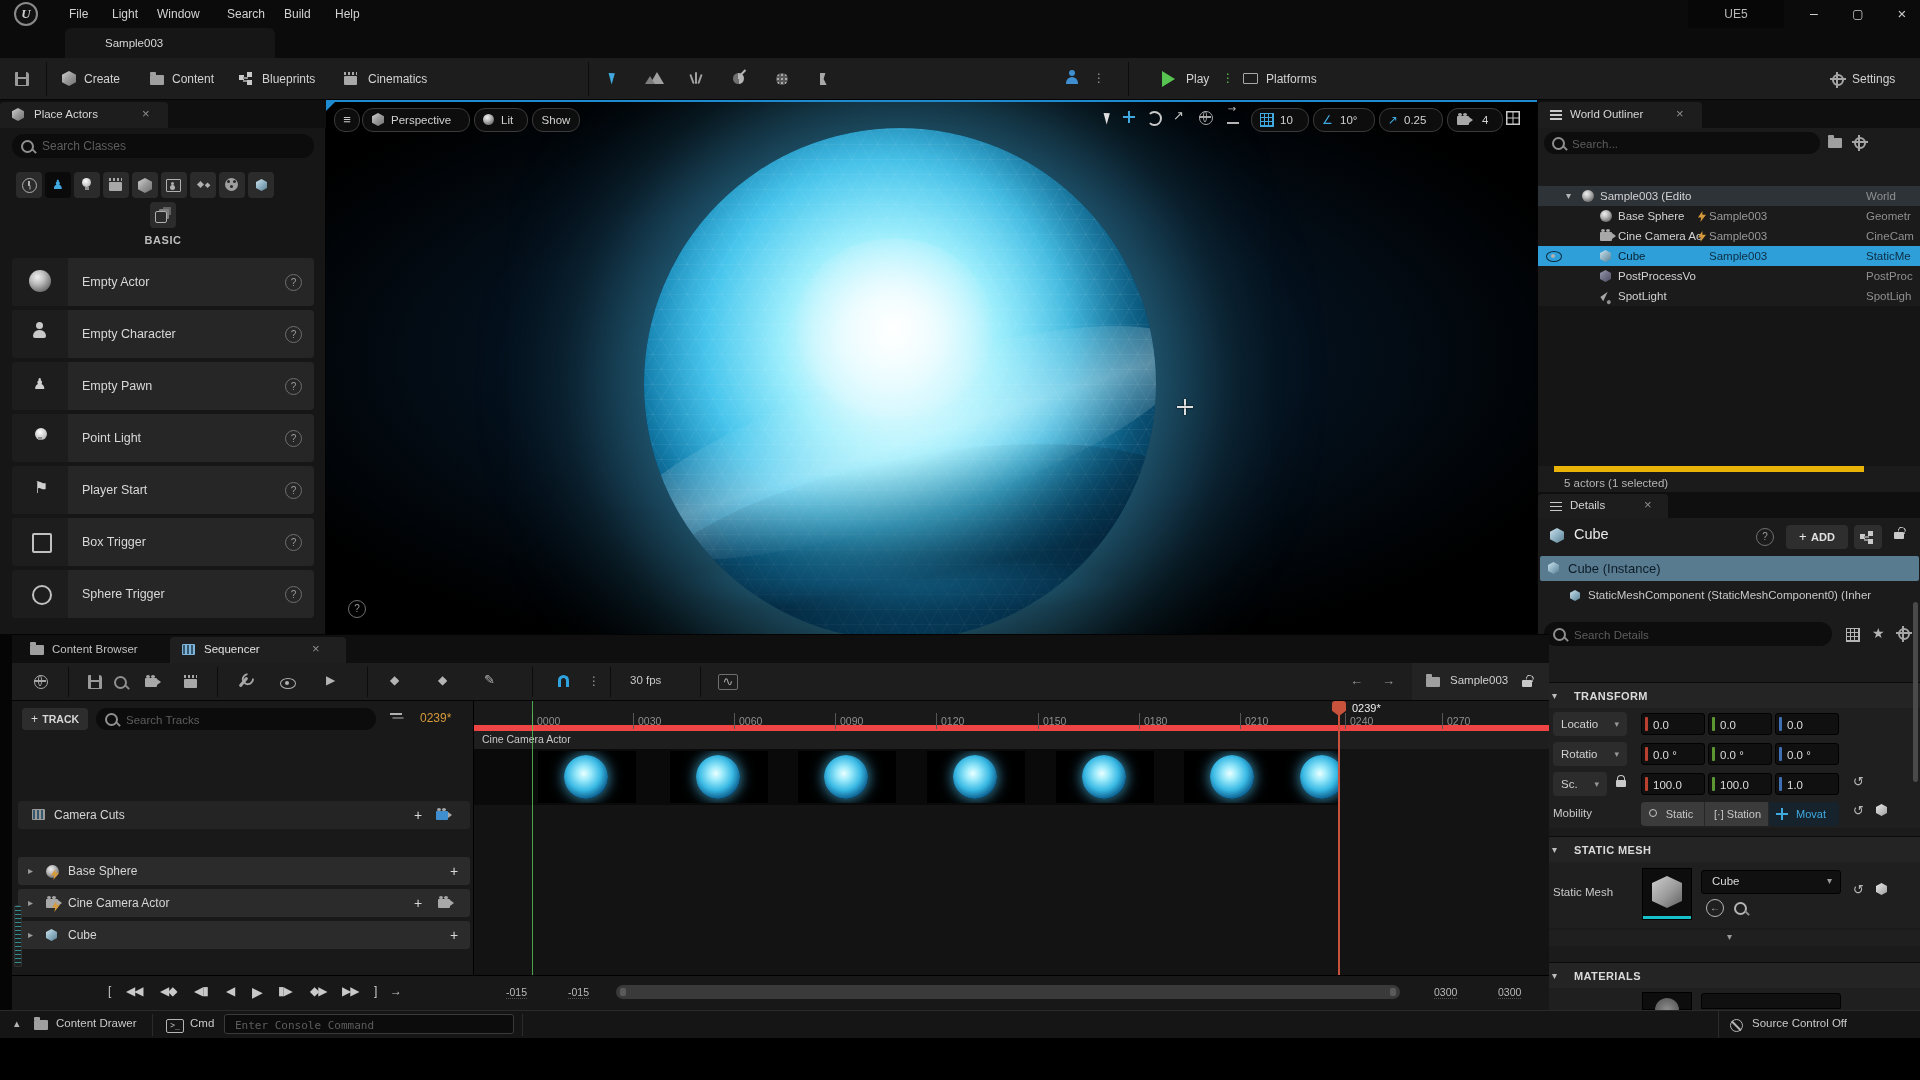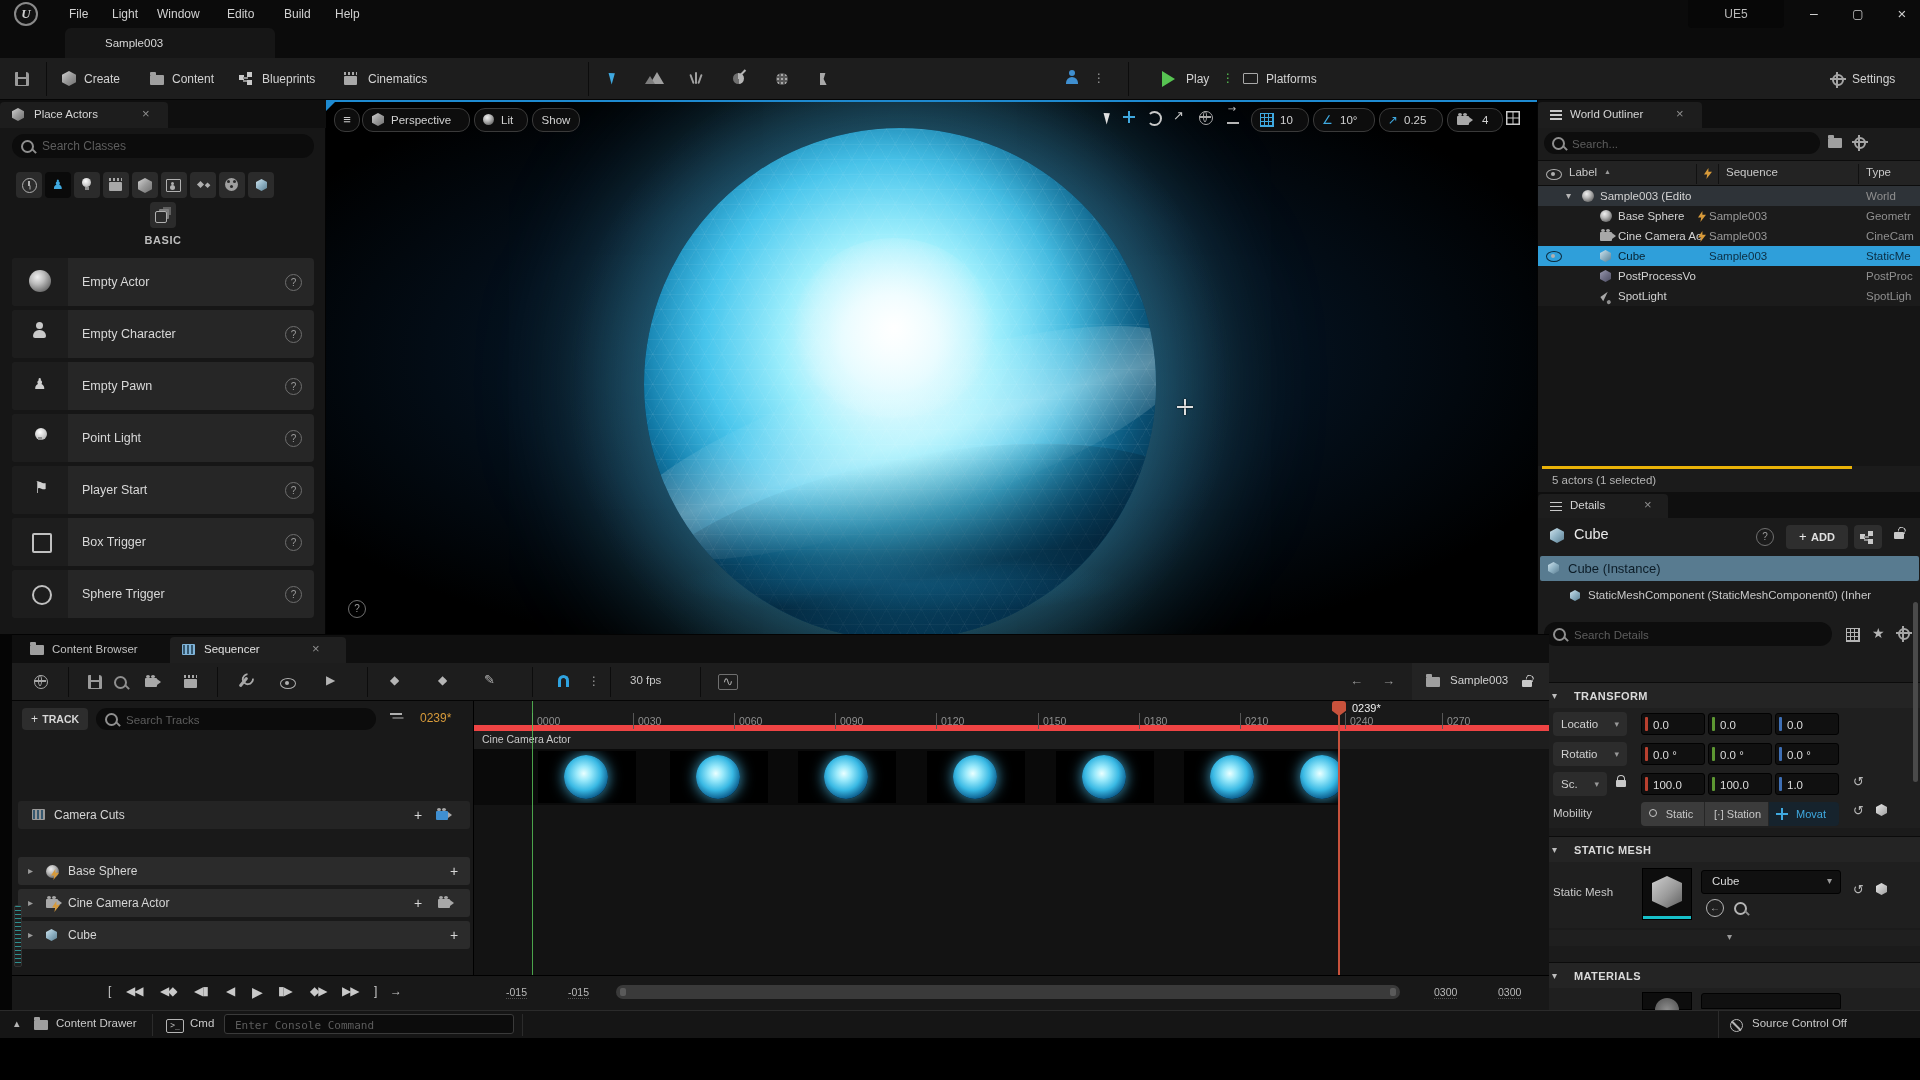--- a/index.html
+++ b/index.html
@@ -152,21 +152,21 @@
 
 <div id="root">
 
   <div class="ab" style="left:0;top:0;width:1920px;height:28px;background:#0b0b0b;">
     <div class="ab" style="left:14px;top:2px;width:24px;height:24px;border:2px solid #8a8a8a;border-radius:50%;box-sizing:border-box;background:#111;text-align:center;">
       <span style="font-family:'Liberation Serif',serif;font-style:italic;font-weight:bold;font-size:13px;color:#cfcfcf;line-height:20px;">U</span>
     </div>
     <div class="ab txt" style="left:69px;top:7px;font-size:12px;color:#d2d2d2;">File</div>
     <div class="ab txt" style="left:112px;top:7px;font-size:12px;color:#d2d2d2;">Light</div>
     <div class="ab txt" style="left:157px;top:7px;font-size:12px;color:#d2d2d2;">Window</div>
-    <div class="ab txt" style="left:227px;top:7px;font-size:12px;color:#d2d2d2;">Edito</div>
+    <div class="ab txt" style="left:227px;top:7px;font-size:12px;color:#d2d2d2;">Search</div>
     <div class="ab txt" style="left:284px;top:7px;font-size:12px;color:#d2d2d2;">Build</div>
     <div class="ab txt" style="left:335px;top:7px;font-size:12px;color:#d2d2d2;">Help</div>
     <div class="ab" style="left:1688px;top:0;width:96px;height:28px;background:#070707;border-radius:0 0 4px 4px;text-align:center;">
       <span style="font-size:12px;color:#b9b9b9;line-height:28px;">UE5</span>
     </div>
     <div class="ab" style="left:1800px;top:4px;width:28px;height:20px;text-align:center;color:#cfcfcf;font-size:14px;line-height:18px;">–</div>
     <div class="ab" style="left:1844px;top:4px;width:28px;height:20px;text-align:center;color:#cfcfcf;font-size:12px;line-height:20px;">▢</div>
     <div class="ab" style="left:1888px;top:4px;width:28px;height:20px;text-align:center;color:#cfcfcf;font-size:15px;line-height:19px;">×</div>
   </div>
 
@@ -375,31 +375,20 @@
         <span class="ab" style="left:138px;top:4px;color:#8f8f8f;font-size:13px;">×</span>
       </div>
     </div>
     <div class="ab" style="left:6px;top:32px;width:276px;height:22px;background:#0d0d0d;border-radius:11px;">
       <span class="i-mag" style="left:8px;top:5px;"></span>
       <input style="position: absolute; left: 26px; top: 2px; width: 240px; height: 17px; background: transparent; border: none; color: rgb(207, 207, 207); font-size: 11.5px; font-family: inherit;" placeholder="Search...">
     </div>
     <span class="i-folder" style="left:290px;top:38px;"></span>
     <span class="i-gear" style="left:316px;top:37px;"></span>
 
-    <div class="ab" style="left:0;top:60px;width:383px;height:26px;background:#232323;border-top:1px solid #0c0c0c;border-bottom:1px solid #0c0c0c;box-sizing:border-box;">
-      <span class="i-eye" style="left:8px;top:8px;"></span>
-      <span class="ab txt" style="left:31px;top:5px;font-size:11.5px;color:#c9c9c9;">Label</span>
-      <span class="ab" style="left:66px;top:7px;font-size:7px;color:#9a9a9a;">▲</span>
-      <div class="sep-v" style="left:158px;top:3px;height:20px;background:#111;"></div>
-      <span class="i-bolt" style="left:166px;top:7px;"></span>
-      <div class="sep-v" style="left:180px;top:3px;height:20px;background:#111;"></div>
-      <span class="ab txt" style="left:188px;top:5px;font-size:11.5px;color:#c9c9c9;">Sequence</span>
-      <div class="sep-v" style="left:320px;top:3px;height:20px;background:#111;"></div>
-      <span class="ab txt" style="left:328px;top:5px;font-size:11.5px;color:#c9c9c9;">Type</span>
-    </div>
 
     <div class="ab" style="left:0;top:86px;width:383px;height:20px;background:#2e3338;font-size:11.5px;line-height:20px;">
       <span class="ab" style="left:28px;top:0;color:#b5b5b5;font-size:10px;">▾</span>
       <span class="i-sphereg" style="left:44px;top:4px;width:12px;height:12px;"></span>
       <span class="ab txt" style="left:62px;color:#d2d2d2;">Sample003 (Edito</span>
       <span class="ab txt" style="left:328px;color:#8f8f8f;">World</span>
     </div>
     <div class="ab" style="left:0;top:106px;width:383px;height:20px;font-size:11.5px;line-height:20px;">
       <span class="i-sphereg" style="left:62px;top:4px;width:12px;height:12px;"></span>
       <span class="ab txt" style="left:80px;color:#d2d2d2;">Base Sphere</span>
@@ -425,21 +414,21 @@
       <span class="i-cubesm" style="left:62px;top:4px;background:linear-gradient(135deg,#9a9ab0 0%,#6f6f86 50%,#4c4c60 100%);"></span>
       <span class="ab txt" style="left:80px;color:#d2d2d2;">PostProcessVo</span>
       <span class="ab txt" style="left:328px;color:#8f8f8f;">PostProc</span>
     </div>
     <div class="ab" style="left:0;top:186px;width:383px;height:20px;font-size:11.5px;line-height:20px;">
       <span class="i-spot" style="left:63px;top:8px;"></span>
       <span class="ab txt" style="left:80px;color:#d2d2d2;">SpotLight</span>
       <span class="ab txt" style="left:328px;color:#8f8f8f;">SpotLigh</span>
     </div>
     <div class="ab" style="left:0;top:206px;width:383px;height:160px;background:#151515;"></div>
-    <div class="ab" style="left:4px;top:366px;width:310px;height:26px;background:#1b1b1b;border-top:3px solid #eab308;box-sizing:border-box;">
+    <div class="ab" style="left:16px;top:366px;width:310px;height:26px;background:#1b1b1b;border-top:6px solid #eab308;box-sizing:border-box;">
       <span class="ab txt" style="left:10px;top:5px;font-size:11.5px;color:#b5b5b5;">5 actors (1 selected)</span>
     </div>
   </div>
 
   <div class="ab" style="left:1537px;top:492px;width:383px;height:518px;background:#1b1b1b;border-left:1px solid #030303;box-sizing:border-box;overflow:hidden;">
     <div class="ab" style="left:0;top:0;width:383px;height:26px;background:#0f0f0f;">
       <div class="ab" style="left:0;top:2px;width:130px;height:24px;background:#1d1d1d;border-radius:4px 4px 0 0;">
         <span class="ab" style="left:12px;top:8px;width:12px;height:9px;background:repeating-linear-gradient(#c9c9c9 0 1.5px,transparent 1.5px 4px);"></span>
         <span class="ab txt" style="left:32px;top:5px;font-size:11.5px;color:#d5d5d5;">Details</span>
         <span class="ab" style="left:106px;top:3px;color:#8f8f8f;font-size:13px;">×</span>

